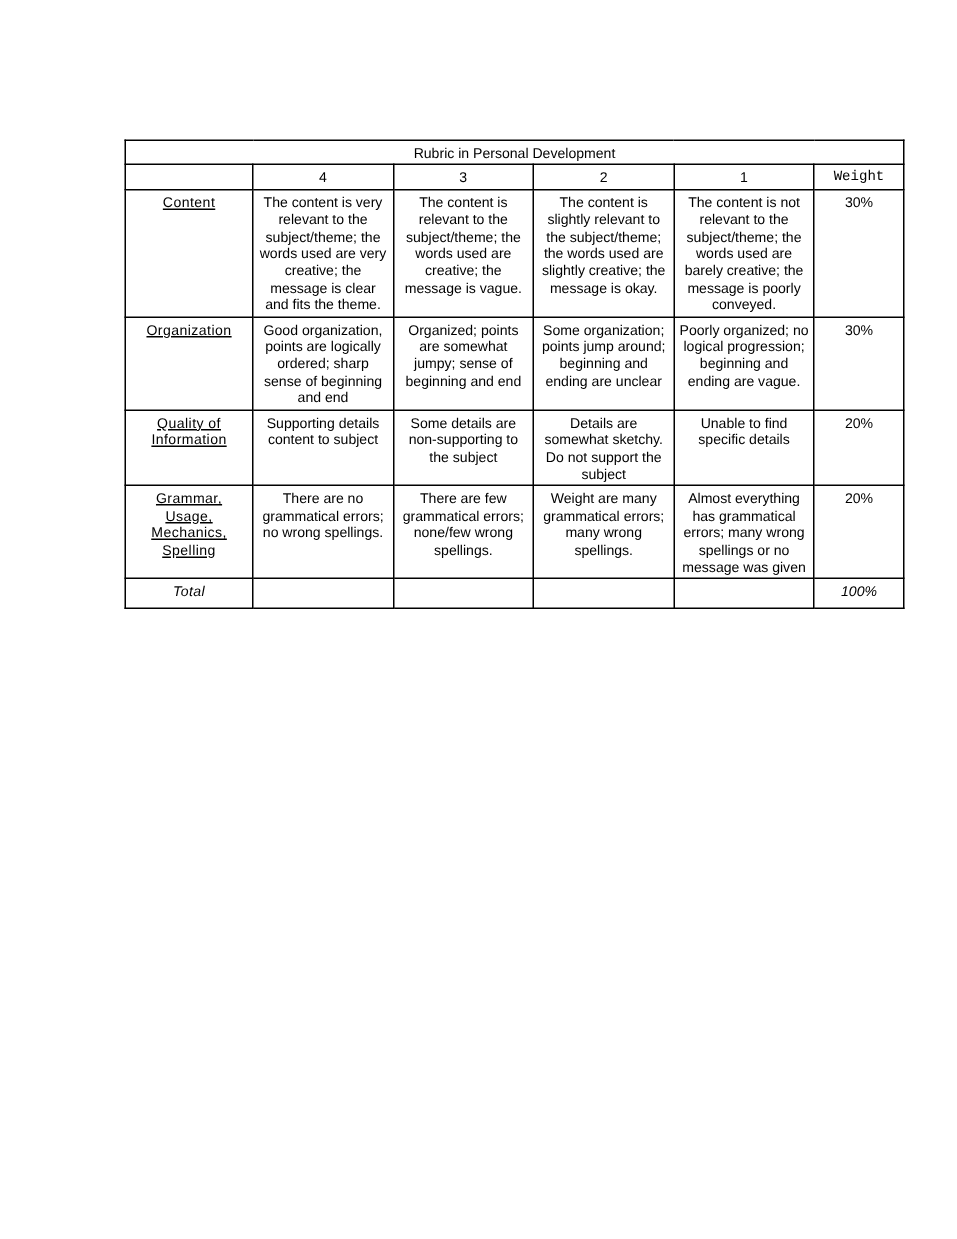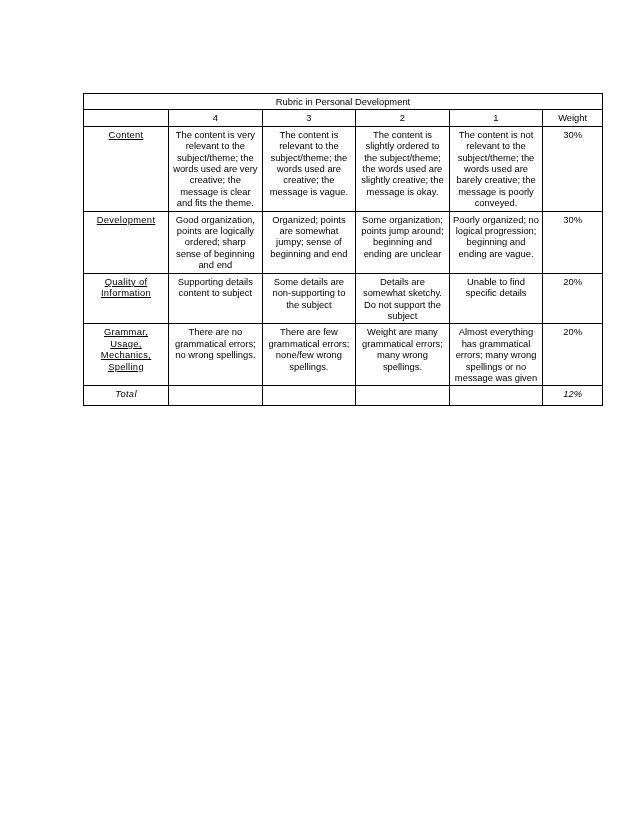--- a/index.html
+++ b/index.html
@@ -53,20 +53,21 @@
   .score-head {
     font-weight: bold;
     font-size: 10.4px;
     padding: 2px 2px 3px 2px;
     letter-spacing: 0.2px;
   }
   .weight-head {
     font-weight: bold;
     font-size: 10.4px;
     padding: 2px 2px 3px 2px;
+    font-family: Liberation Mono, monospace;
   }
   .crit-cell {
     font-weight: bold;
     font-size: 9.8px;
     letter-spacing: 0.3px;
     line-height: 11.6px;
     text-decoration: underline;
   }
   .weight-cell {
     font-size: 9.4px;
@@ -109,27 +110,27 @@
           <td class="score-head">3</td>
           <td class="score-head">2</td>
           <td class="score-head">1</td>
           <td class="weight-head">Weight</td>
         </tr>
 
         <tr>
           <td class="crit-cell">Content</td>
           <td>The content is very relevant to the subject/theme; the words used are very creative; the message is clear and fits the theme.</td>
           <td>The content is relevant to the subject/theme; the words used are creative; the message is vague.</td>
-          <td>The content is slightly ordered to the subject/theme; the words used are slightly creative; the message is okay.</td>
+          <td>The content is slightly relevant to the subject/theme; the words used are slightly creative; the message is okay.</td>
           <td>The content is not relevant to the subject/theme; the words used are barely creative; the message is poorly conveyed.</td>
           <td class="weight-cell">30%</td>
         </tr>
 
         <tr>
-          <td class="crit-cell">Development</td>
+          <td class="crit-cell">Organization</td>
           <td>Good organization, points are logically ordered; sharp sense of beginning and end</td>
           <td>Organized; points are somewhat jumpy; sense of beginning and end</td>
           <td>Some organization; points jump around; beginning and ending are unclear</td>
           <td>Poorly organized; no logical progression; beginning and ending are vague.</td>
           <td class="weight-cell">30%</td>
         </tr>
 
         <tr>
           <td class="crit-cell">Quality of Information</td>
           <td>Supporting details content to subject</td>
@@ -147,18 +148,18 @@
           <td>Almost everything has grammatical errors; many wrong spellings or no message was given</td>
           <td class="weight-cell">20%</td>
         </tr>
 
         <tr class="total-row">
           <td class="total-label">Total</td>
           <td class="empty-cell"></td>
           <td class="empty-cell"></td>
           <td class="empty-cell"></td>
           <td class="empty-cell"></td>
-          <td class="weight-cell">12%</td>
+          <td class="weight-cell">100%</td>
         </tr>
       </tbody>
     </table>
   </div>
 </div>
 
 </body></html>

